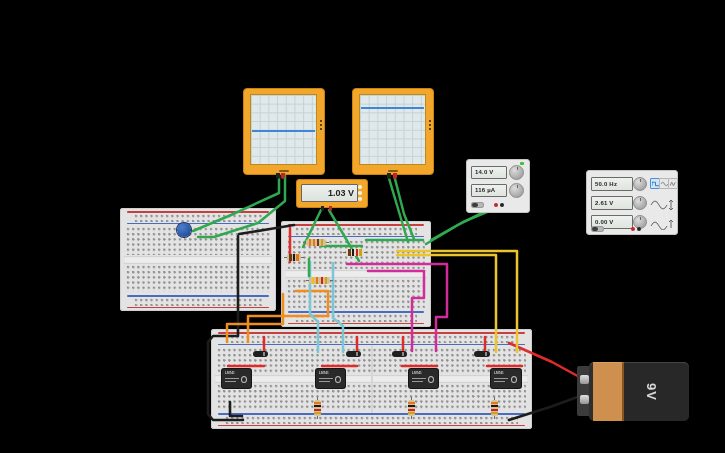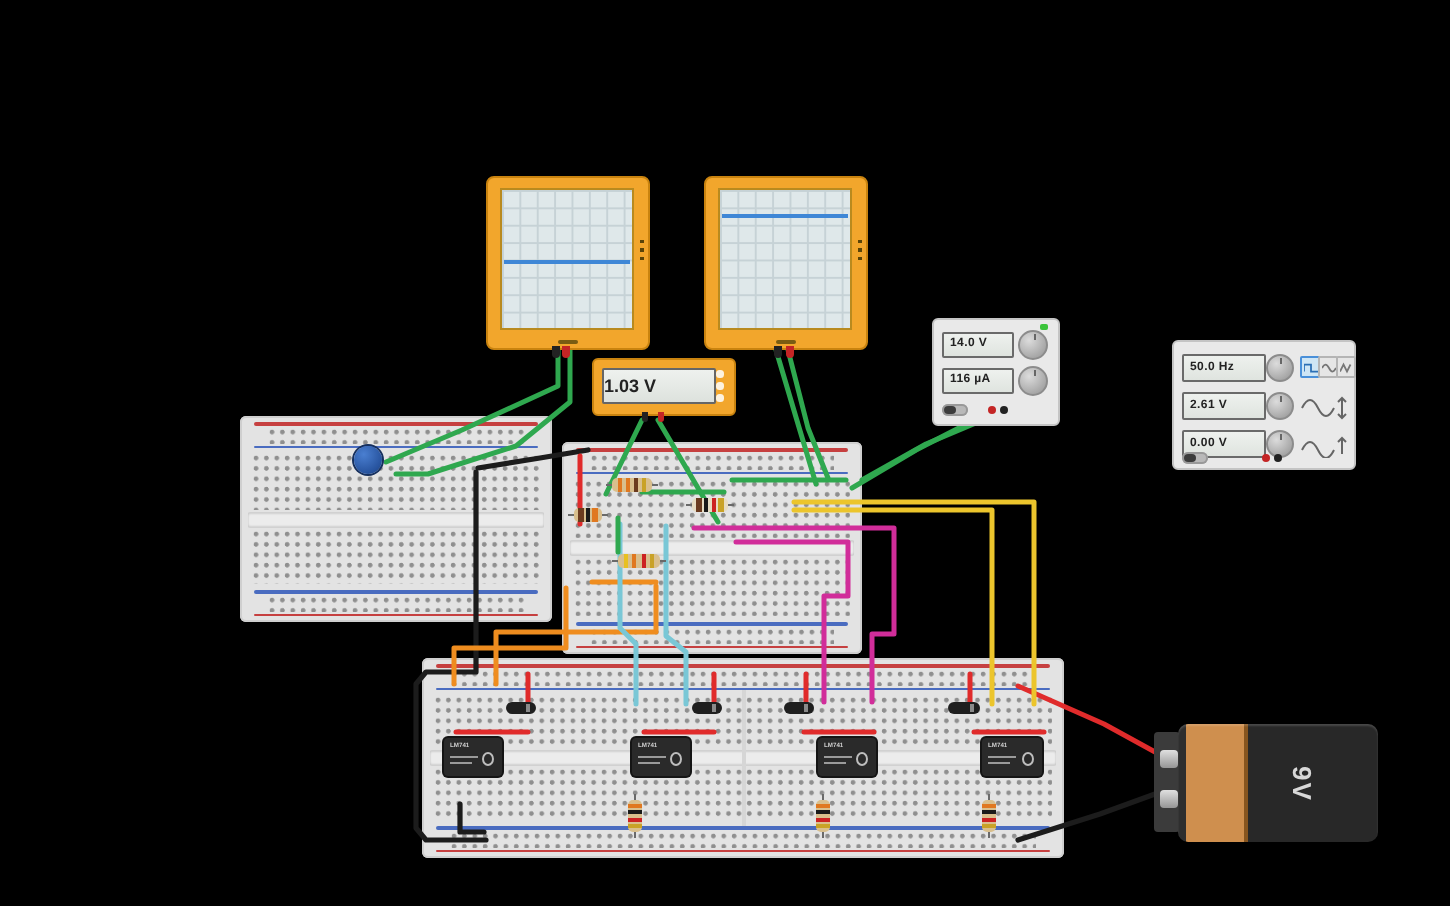--- a/index.html
+++ b/index.html
@@ -47,21 +47,21 @@
       width:10px;height:2px;background:#7a5c12;border-radius:1px;}
   .nub{position:absolute;bottom:-5px;width:4px;height:6px;border-radius:0 0 2px 2px;}
   .nub.black{background:#222;}
   .nub.red{background:#c42525;}
 
   
   .mm{position:absolute;left:296px;top:179px;width:70px;height:27px;background:#f2a62c;
       border:1px solid #c9830f;border-radius:3px;z-index:10;}
   .mm-screen{position:absolute;left:4px;top:4px;width:52px;height:16px;border:1px solid #666;
       background:linear-gradient(#eef1ee,#dde2dd);border-radius:1px;
-      font-size:9px;font-weight:bold;color:#222;text-align:left;line-height:16px;padding-right:3px;}
+      font-size:9px;font-weight:bold;color:#222;text-align:right;line-height:16px;padding-right:3px;}
   .mm-dot{position:absolute;left:61px;width:3.5px;height:3.5px;border-radius:50%;
       background:rgba(255,255,255,.85);}
   .mm .nub{bottom:-4px;width:3px;height:5px;}
 
   
   .bench{position:absolute;background:#e9e9e9;border:1px solid #c4c4c4;border-radius:3px;z-index:10;}
   .lcd{position:absolute;border:1px solid #6a6a6a;border-radius:1px;
       background:linear-gradient(#eef1ee,#dfe4df);font-size:6px;font-weight:bold;color:#222;
       line-height:11px;padding-left:3px;letter-spacing:.2px;}
   .knob{position:absolute;border-radius:50%;

